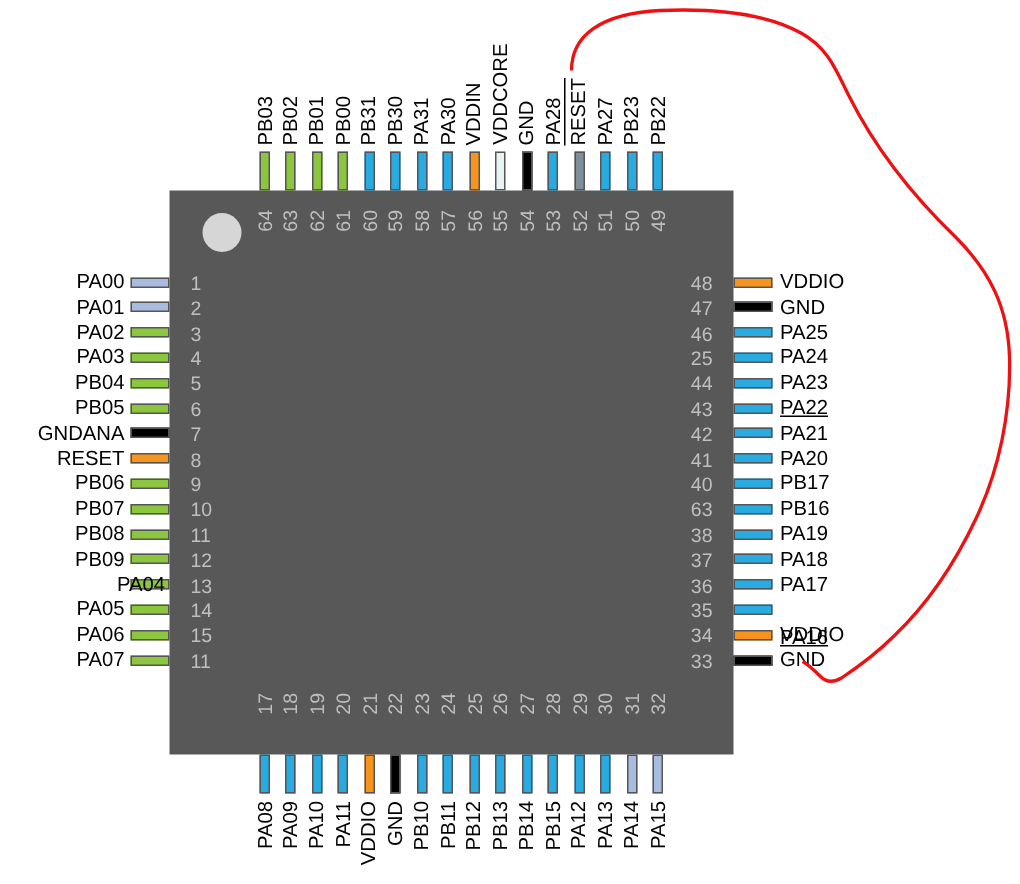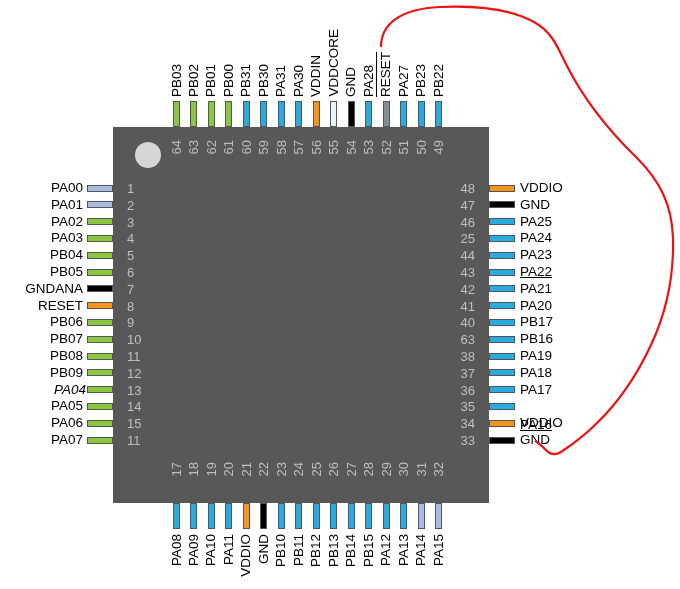--- a/index.html
+++ b/index.html
@@ -119,21 +119,21 @@
       <div class="pin h" style="left: 87px; top: 335.7px; background: rgb(140, 198, 62);"></div>
       <span class="lbl left" style="right: 597px; top: 332.2px;">PB07</span>
       <span class="pin-num left" style="left: 127px; top: 333.2px;">10</span>
       <div class="pin h" style="left: 87px; top: 352.5px; background: rgb(140, 198, 62);"></div>
       <span class="lbl left" style="right: 597px; top: 349px;">PB08</span>
       <span class="pin-num left" style="left: 127px; top: 350px;">11</span>
       <div class="pin h" style="left: 87px; top: 369.3px; background: rgb(140, 198, 62);"></div>
       <span class="lbl left" style="right: 597px; top: 365.8px;">PB09</span>
       <span class="pin-num left" style="left: 127px; top: 366.8px;">12</span>
       <div class="pin h" style="left: 87px; top: 386.1px; background: rgb(140, 198, 62);"></div>
-      <span class="lbl left" style="right: 594px; top: 382.6px; font-style: italic;">PA04</span>
+      <span class="lbl left" style="right: 570px; top: 382.6px;">PA04</span>
       <span class="pin-num left" style="left: 127px; top: 383.6px;">13</span>
       <div class="pin h" style="left: 87px; top: 402.9px; background: rgb(140, 198, 62);"></div>
       <span class="lbl left" style="right: 597px; top: 399.4px;">PA05</span>
       <span class="pin-num left" style="left: 127px; top: 400.4px;">14</span>
       <div class="pin h" style="left: 87px; top: 419.7px; background: rgb(140, 198, 62);"></div>
       <span class="lbl left" style="right: 597px; top: 416.2px;">PA06</span>
       <span class="pin-num left" style="left: 127px; top: 417.2px;">15</span>
       <div class="pin h" style="left: 87px; top: 436.5px; background: rgb(140, 198, 62);"></div>
       <span class="lbl left" style="right: 597px; top: 433px;">PA07</span>
       <span class="pin-num left" style="left: 127px; top: 434px;">11</span>

